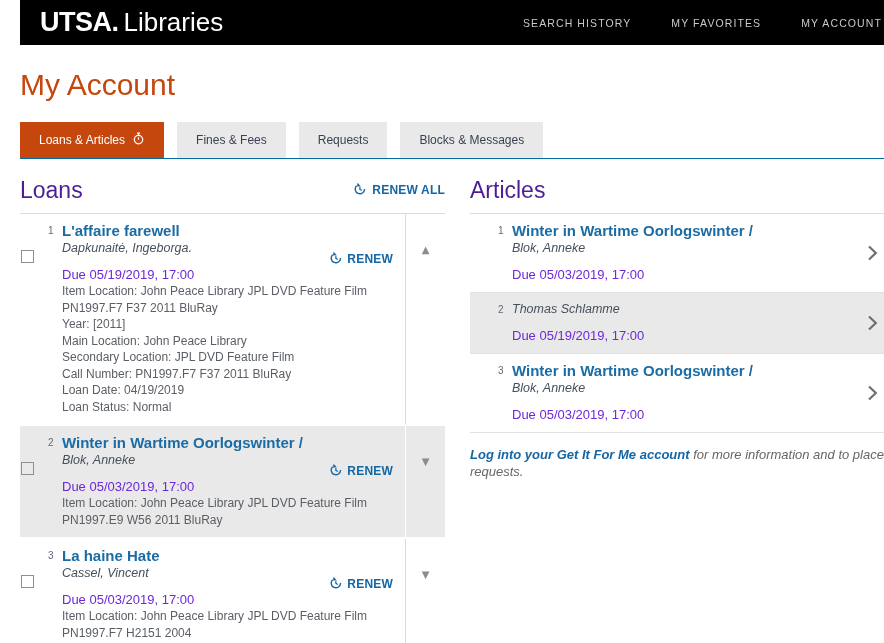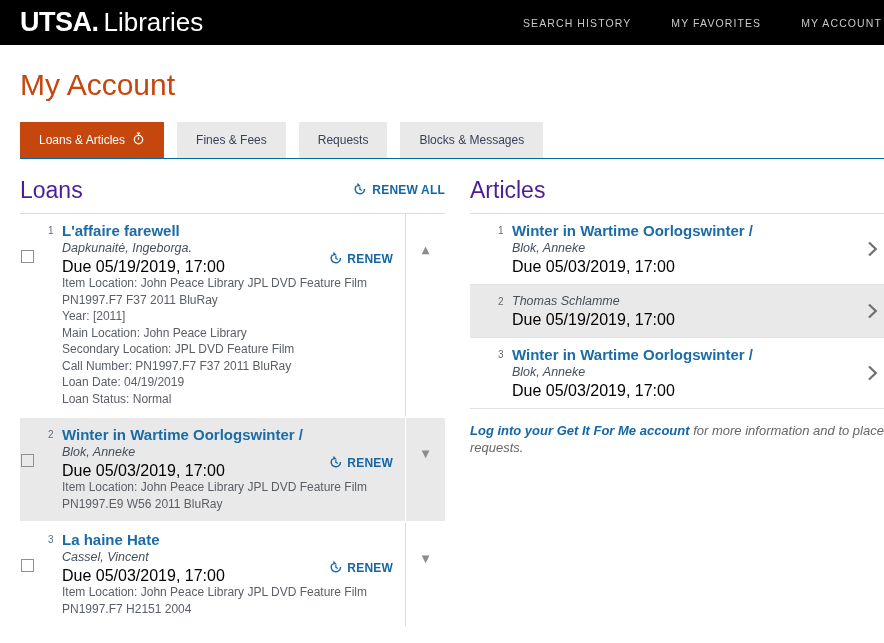--- a/index.html
+++ b/index.html
@@ -9,20 +9,21 @@
     background: #ffffff;
     color: #333;
     position: relative;
   }
 
   
   .topbar {
     height: 45px; background: #000;
     display: flex; align-items: center; justify-content: space-between;
     padding: 0 2px 0 20px;
+    margin-left: 20px;
   }
   .logo { display: flex; align-items: baseline; color: #fff; cursor: pointer; }
   .logo-bold { font-size: 27px; font-weight: 700; letter-spacing: -0.5px; }
   .logo-light { font-size: 26px; font-weight: 400; margin-left: 5px; }
   .topnav { display: flex; gap: 40px; align-items: center; }
   .topnav-item {
     color: #c9c9c9; font-size: 10.5px; letter-spacing: 1.1px;
     cursor: pointer; white-space: nowrap;
   }
 
@@ -72,21 +73,21 @@
   .checkbox {
     position: absolute; left: 1px; top: 36px;
     width: 13px; height: 13px; border: 1px solid #8f8f8f; background: transparent;
     cursor: pointer; display: inline-block;
   }
   .item-title {
     color: #1b6ca4; font-size: 15px; font-weight: 700;
     line-height: 18px; cursor: pointer; display: inline-block;
   }
   .item-author { font-style: italic; font-size: 12.5px; color: #46505b; line-height: 15px; margin-top: 1px; }
-  .item-due { color: #000000; font-size: 16px; line-height: 17px; margin-top: 2px; }
+  .item-due { color: #6d28d9; font-size: 13px; line-height: 17px; margin-top: 10px; }
   .item-detail { font-size: 12px; color: #5a5f66; line-height: 16.5px; }
 
   .renew-btn {
     position: absolute; right: 52px; top: 37px;
     display: flex; align-items: center; gap: 5px;
     color: #1566a5; font-size: 12px; font-weight: 700; letter-spacing: 0.2px;
     cursor: pointer; background: none; border: none; font-family: inherit;
   }
   .arrow-btn {
     margin-top: 30px; color: #8c8c8c; font-size: 10px;

